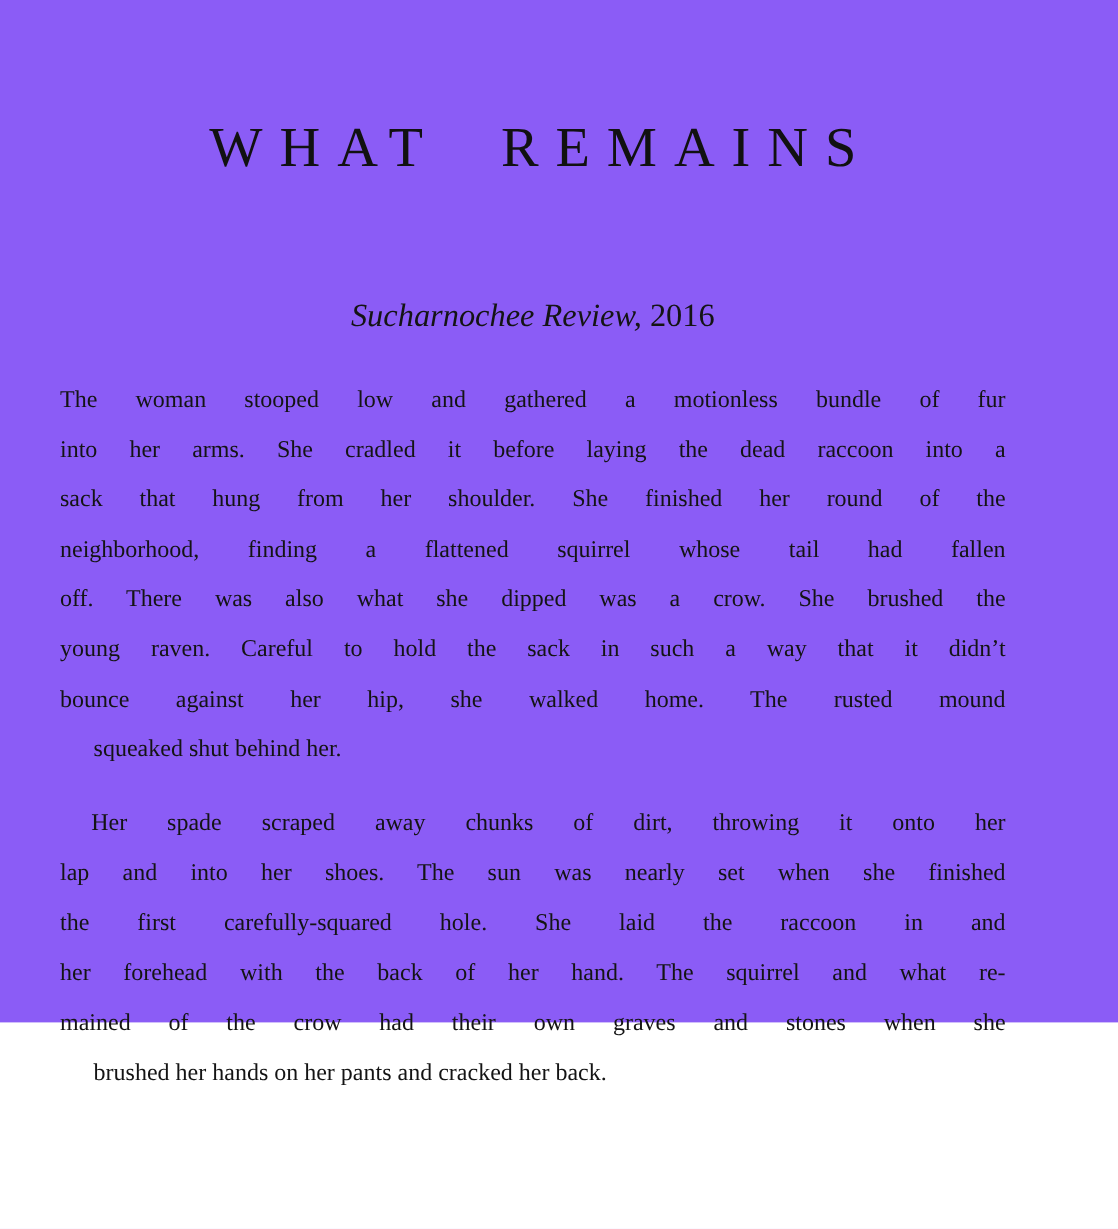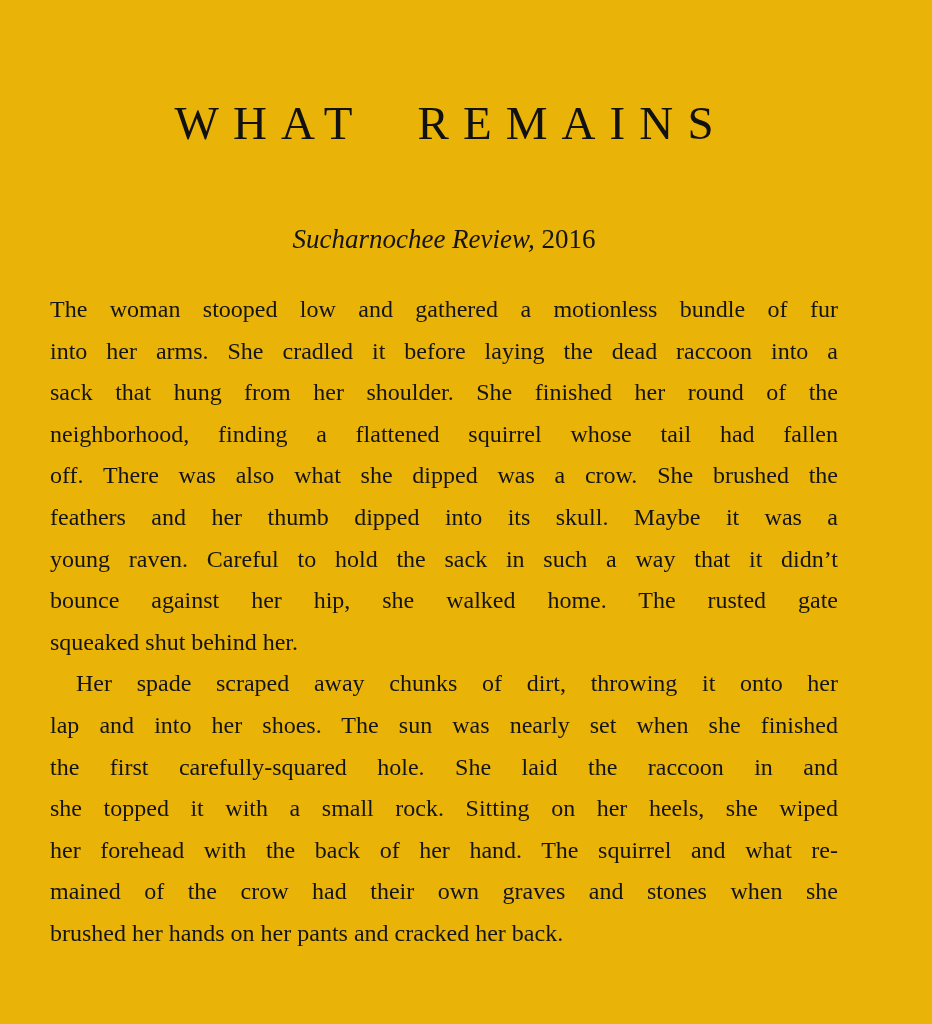--- a/index.html
+++ b/index.html
@@ -9,71 +9,73 @@
   }
   body {
     width: 932px;
     height: 1024px;
     overflow: hidden;
     font-family: "Liberation Serif", "DejaVu Serif", serif;
     color: #141414;
   }
   .page {
     width: 932px;
-    height: 1024px;
+    height: 852px;
     box-sizing: border-box;
     padding: 0 94px 0 50px;
-    background: #eab308;
+    background: #8b5cf6;
   }
   .story-title {
     margin: 0;
     padding-top: 100px;
     font-size: 47px;
     line-height: 47px;
     font-weight: 400;
     text-align: center;
     letter-spacing: 0.30em;
     word-spacing: 0.55em;
     text-indent: 0.30em; 
     white-space: nowrap;
     color: #111111;
   }
   .publication-line {
-    margin-top: 74px;
+    margin-top: 98px;
     font-size: 27px;
     line-height: 36px;
     text-align: center;
     color: #141414;
     font-family: Liberation Serif, serif;
   }
   .publication-name {
     font-style: italic;
   }
   .publication-year {
     font-style: normal;
   }
   .story-body {
     margin-top: 32px;
-    font-size: 24px;
+    font-size: 20px;
   }
   .story-paragraph {
     margin: 0;
   }
   .line {
     line-height: 41.6px;
     text-align: justify;
     text-align-last: justify;
     text-justify: inter-word;
     color: #141414;
   }
   .line.last {
     text-align-last: left;
+    margin-left: 28px;
   }
   .line.indent {
     text-indent: 26px;
+    margin-top: 20px;
   }
 </style>
 </head>
 <body>
 
 <div class="page">
 
   <h1 class="story-title">WHAT REMAINS</h1>
 
   <div class="publication-line">
@@ -82,30 +84,28 @@
   </div>
 
   <div class="story-body">
 
     <div class="story-paragraph">
       <div class="line">The woman stooped low and gathered a motionless bundle of fur</div>
       <div class="line">into her arms. She cradled it before laying the dead raccoon into a</div>
       <div class="line">sack that hung from her shoulder. She finished her round of the</div>
       <div class="line">neighborhood, finding a flattened squirrel whose tail had fallen</div>
       <div class="line">off. There was also what she dipped was a crow. She brushed the</div>
-      <div class="line">feathers and her thumb dipped into its skull. Maybe it was a</div>
       <div class="line">young raven. Careful to hold the sack in such a way that it didn’t</div>
-      <div class="line">bounce against her hip, she walked home. The rusted gate</div>
+      <div class="line">bounce against her hip, she walked home. The rusted mound</div>
       <div class="line last">squeaked shut behind her.</div>
     </div>
 
     <div class="story-paragraph">
       <div class="line indent">Her spade scraped away chunks of dirt, throwing it onto her</div>
       <div class="line">lap and into her shoes. The sun was nearly set when she finished</div>
       <div class="line">the first carefully-squared hole. She laid the raccoon in and</div>
-      <div class="line">she topped it with a small rock. Sitting on her heels, she wiped</div>
       <div class="line">her forehead with the back of her hand. The squirrel and what re-</div>
       <div class="line">mained of the crow had their own graves and stones when she</div>
       <div class="line last">brushed her hands on her pants and cracked her back.</div>
     </div>
 
   </div>
 </div>
 
 </body></html>

